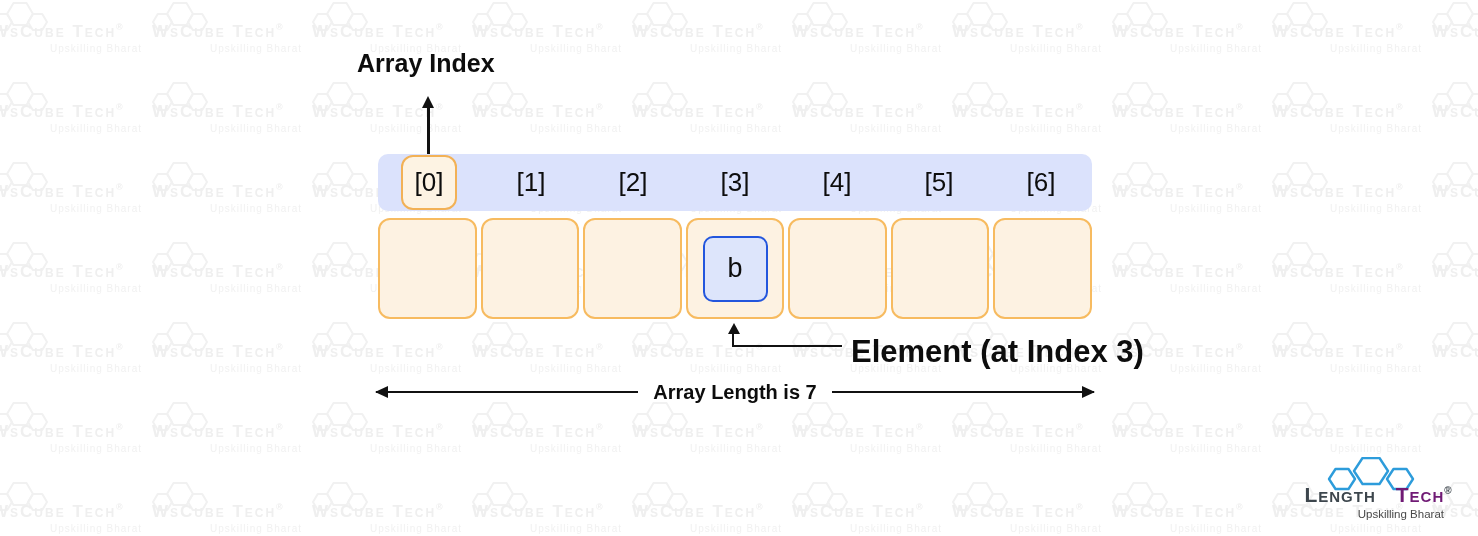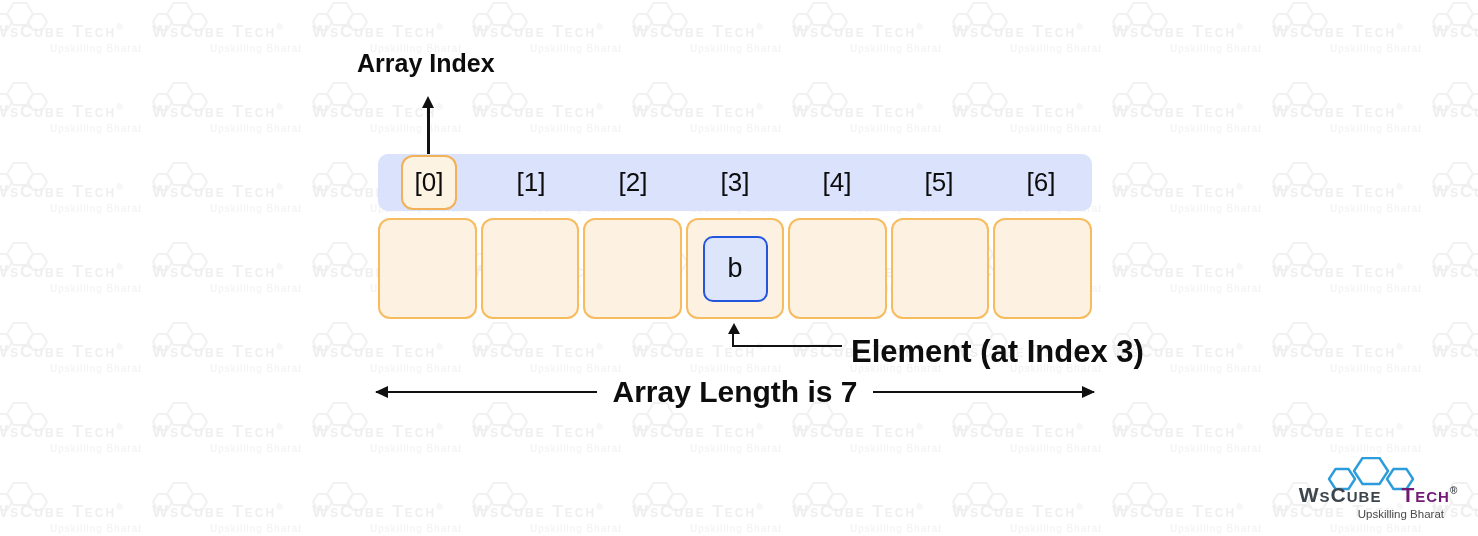--- a/index.html
+++ b/index.html
@@ -83,21 +83,21 @@
 
   .length-row { left:376px; top:378px; width:718px; height:28px; display:flex; align-items:center; }
   .arrow-line { flex:1; height:2.5px; background:#111; position:relative; }
   .arrow-line.left::before, .arrow-line.right::after {
     content:""; position:absolute; top:50%; transform:translateY(-50%);
     width:0; height:0;
     border-top:6.5px solid transparent; border-bottom:6.5px solid transparent;
   }
   .arrow-line.left::before  { left:-1px;  border-right:13px solid #111; }
   .arrow-line.right::after  { right:-1px; border-left:13px solid #111; }
-  .length-text { margin:0 15px; font-size:30px; font-weight:600; white-space:nowrap; }
+  .length-text { margin:0 15px; font-size:20px; font-weight:600; white-space:nowrap; }
 
   
   .brand-logo { left:1308px; top:457px; width:140px; display:flex; flex-direction:column; align-items:center; }
   .logo-hexagons { display:block; margin-right:14px; }
   .logo-wordmark {
     font-variant: small-caps; font-weight:700; font-size:21px; letter-spacing:1px;
     color:#3d464d; line-height:1; margin-top:-7px; white-space:nowrap;
   }
   .logo-secondary { color:#701a75; margin-left:20px; }
   .logo-reg { font-size:10px; vertical-align:super; letter-spacing:0; }
@@ -930,18 +930,18 @@
 
   <div class="abs brand-logo">
     <svg class="logo-hexagons" width="90" height="34" viewBox="0 0 90 34">
       <g fill="none" stroke="#2d9cdb" stroke-width="2.4" stroke-linejoin="round">
         <polygon points="3,22 9.5,12 22.5,12 29,22 22.5,32 9.5,32"></polygon>
         <polygon points="61,22 67.5,12 80.5,12 87,22 80.5,32 67.5,32"></polygon>
         <polygon points="28,14 36.5,1 53.5,1 62,14 53.5,27 36.5,27"></polygon>
       </g>
     </svg>
     <div class="logo-wordmark">
-      <span>WsCube</span><span class="logo-secondary">Tech</span><sup class="logo-reg">®</sup>
+      <span>Length</span><span class="logo-secondary">Tech</span><sup class="logo-reg">®</sup>
     </div>
     <div class="logo-tagline">Upskilling Bharat</div>
   </div>
 
 </div>
 
 </body></html>

